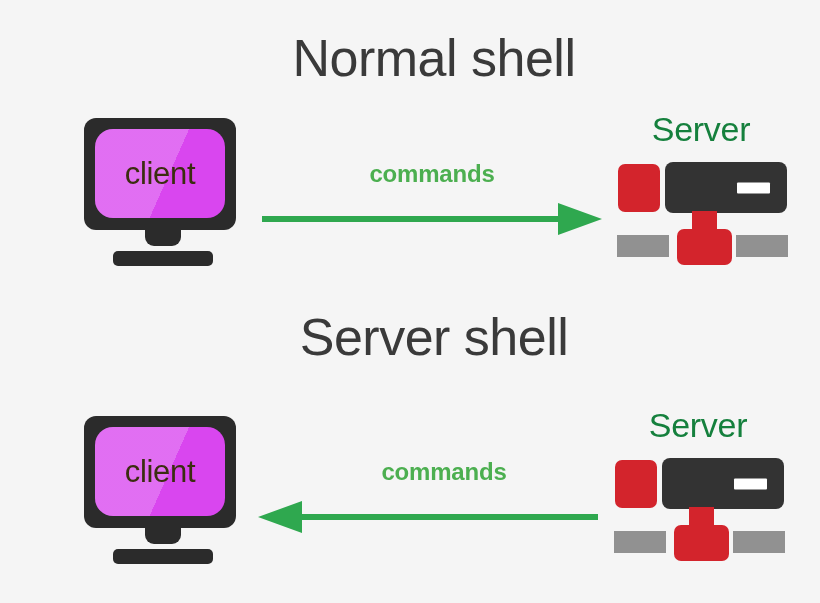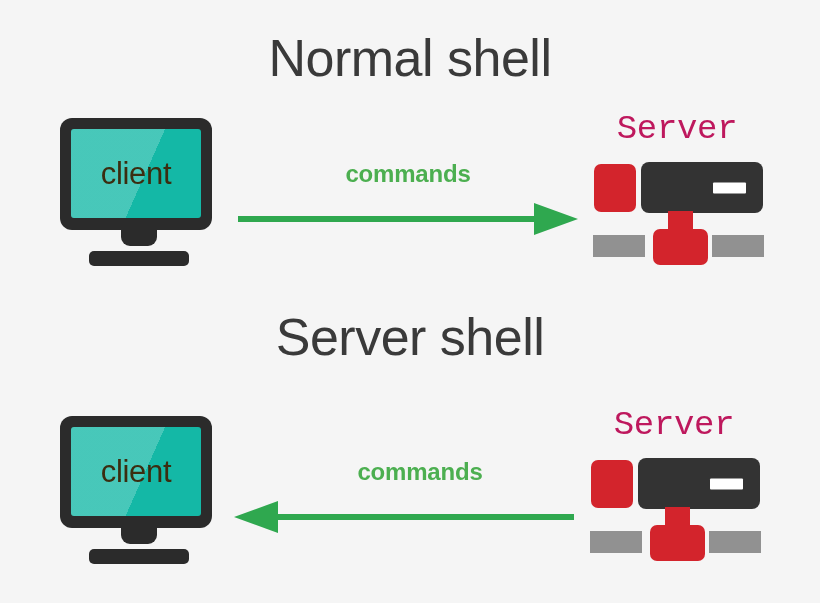--- a/index.html
+++ b/index.html
@@ -11,20 +11,21 @@
     height: 603px;
     background: #f5f5f5;
     font-family: "Liberation Sans", sans-serif;
     overflow: hidden;
     position: relative;
   }
 
   .diagram {
     position: absolute;
     inset: 0;
+    margin-left: 24px;
   }
 
   
   .section-title {
     position: absolute;
     left: 0;
     width: 820px;
     text-align: center;
     color: #3a3a3a;
     font-weight: 400;
@@ -60,22 +61,22 @@
     height: 112px;
     background: #2b2b2b;
     border-radius: 12px;
     box-sizing: border-box;
     padding: 11px 11px 12px 11px;
   }
   .monitor-screen {
     position: relative;
     width: 100%;
     height: 100%;
-    border-radius: 3px;
-    background: #14b8a6;
+    border-radius: 18px;
+    background: #d946ef;
     overflow: hidden;
   }
   .screen-gloss {
     position: absolute;
     left: -20%;
     top: -60%;
     width: 160%;
     height: 160%;
     background: linear-gradient(
       -66deg,
@@ -127,25 +128,24 @@
   #server-normal { left: 582px; top: 12px; }
   #server-reverse { left: 579px; top: 10px; }
 
   .server-label {
     position: absolute;
     left: 0;
     width: 190px;
     top: 0;
     text-align: center;
     font-size: 34px;
-    color: #be185d;
+    color: #15803d;
     font-weight: 400;
     letter-spacing: -0.3px;
     line-height: 1;
-    font-family: Liberation Mono, monospace;
   }
   .server-icon {
     position: absolute;
     left: 0;
     top: 47px;
     width: 190px;
     height: 110px;
   }
   .srv-redcap {
     position: absolute;

